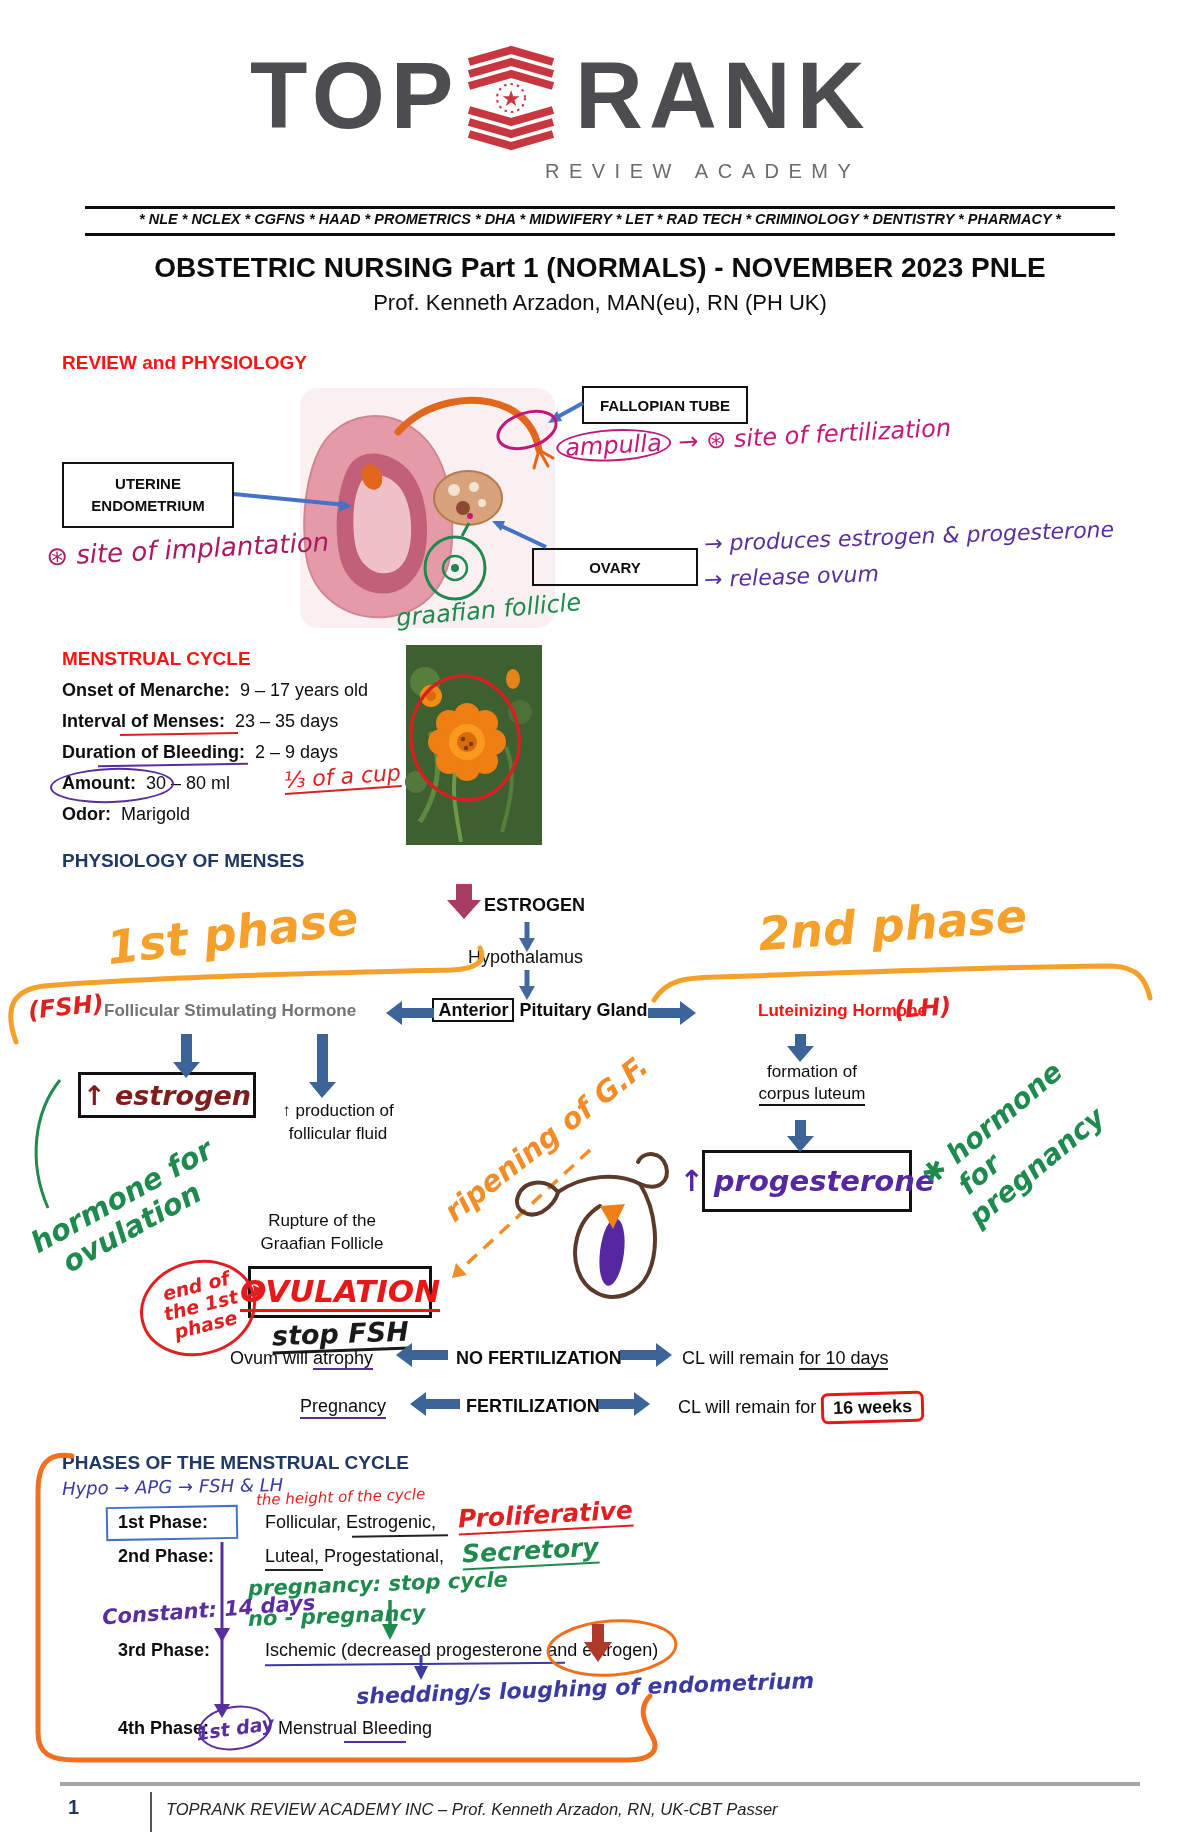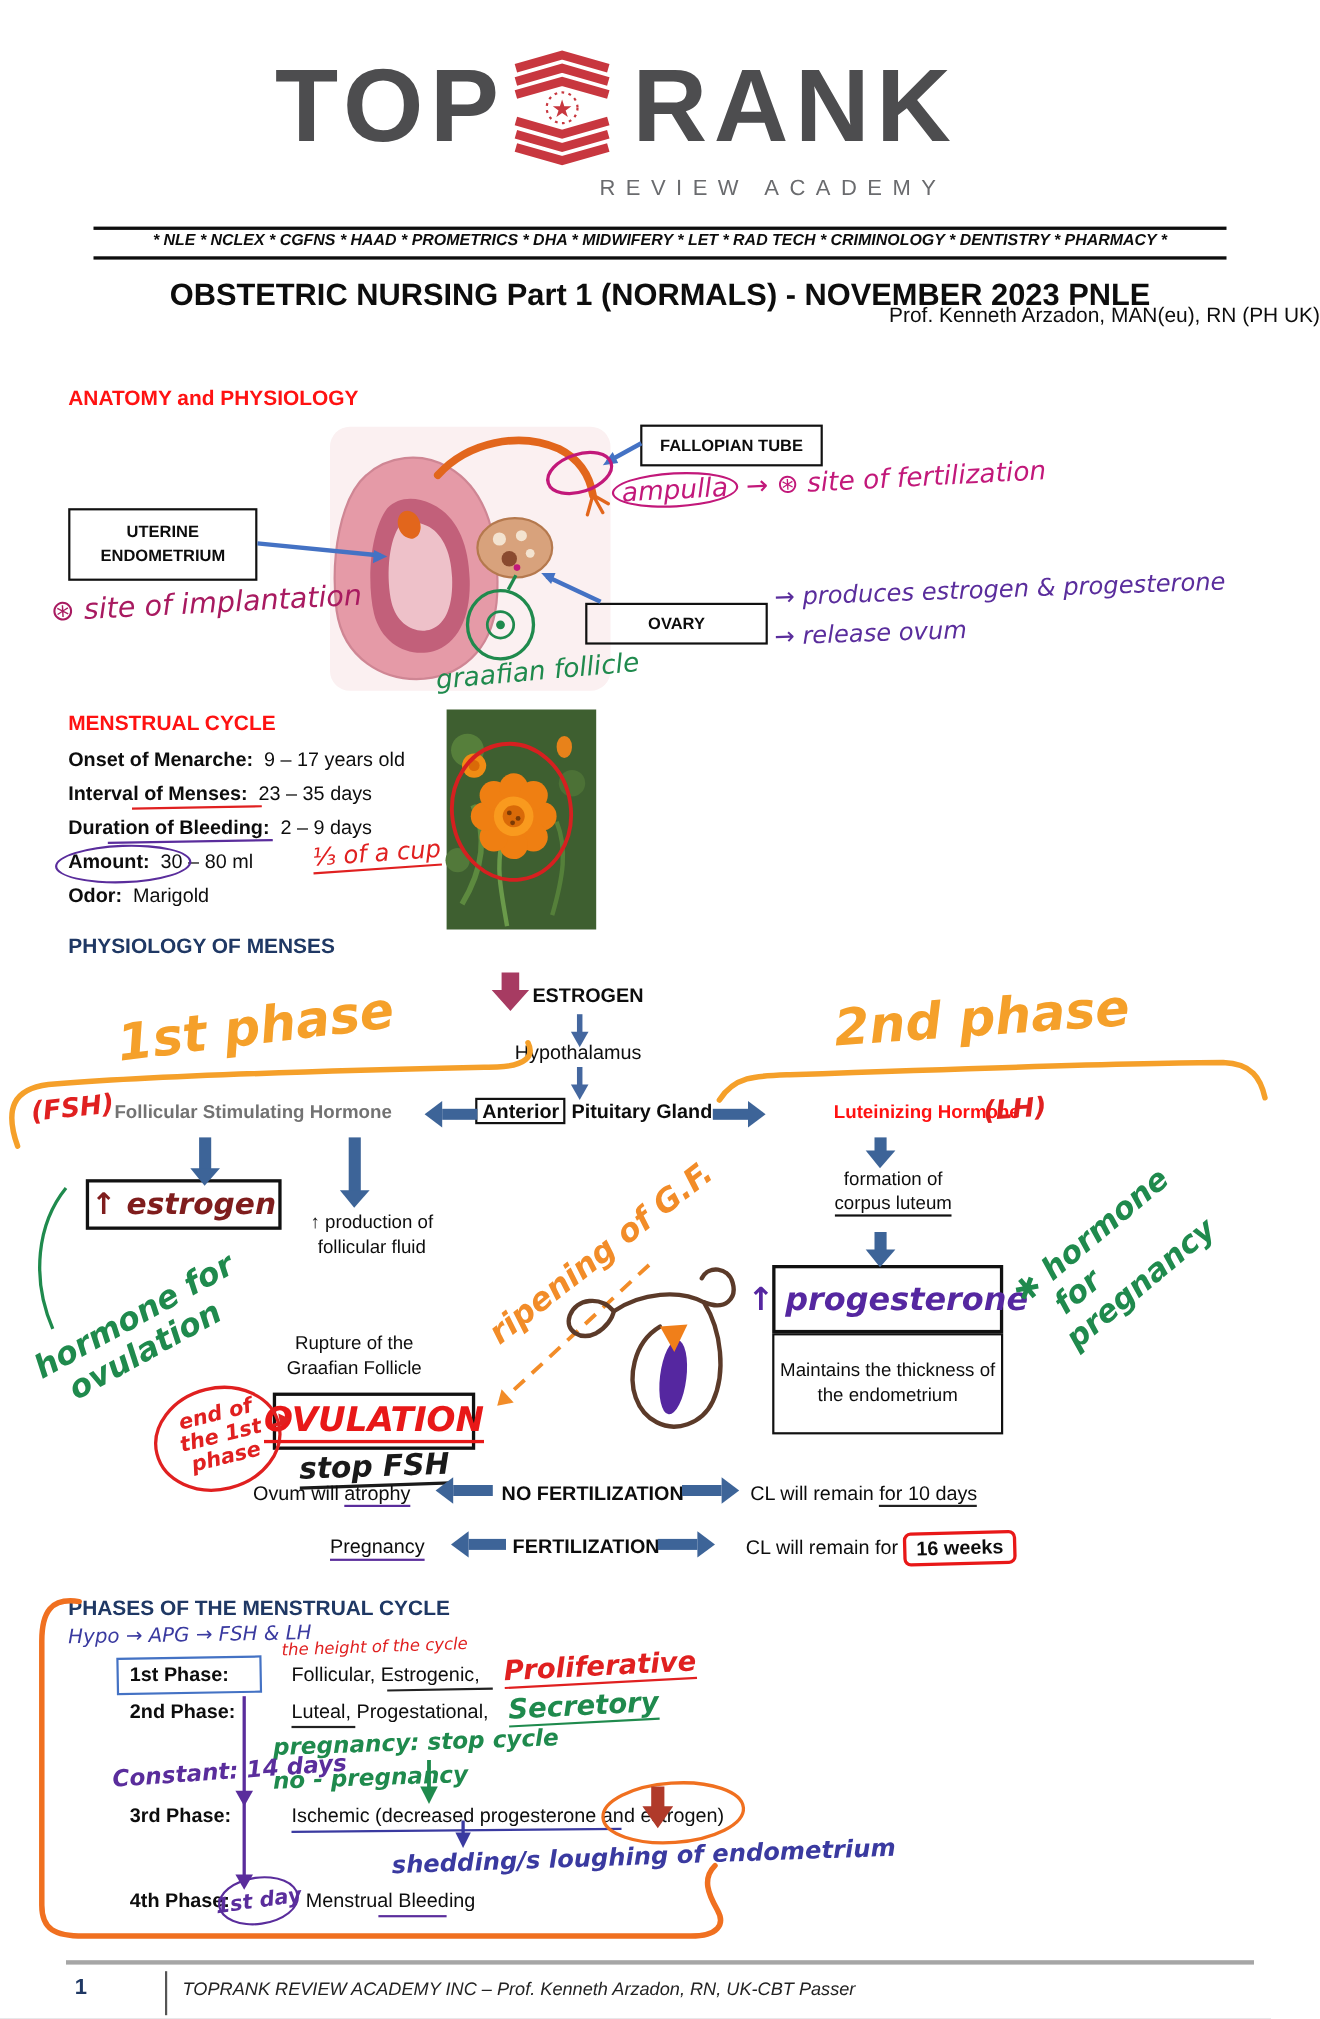--- a/index.html
+++ b/index.html
@@ -81,23 +81,23 @@
     <text x="48" y="64" text-anchor="middle" font-size="22" fill="#c8373f">★</text>
   </svg>
   <div class="abs b" style="left:575px;top:44px;font-size:94px;line-height:1.1;letter-spacing:6px;color:#4d4d4f;font-weight:800">RANK</div>
   <div class="abs" style="left:545px;top:160px;font-size:20px;letter-spacing:9.5px;color:#6a6b6e">REVIEW ACADEMY</div>
 
   <div class="abs rule" style="left:85px;top:206px;width:1030px;height:3px"></div>
   <div class="abs b" style="left:0;top:211px;width:1200px;text-align:center;font-size:14.5px;font-style:italic">* NLE * NCLEX * CGFNS * HAAD * PROMETRICS * DHA * MIDWIFERY * LET * RAD TECH * CRIMINOLOGY * DENTISTRY * PHARMACY *</div>
   <div class="abs rule" style="left:85px;top:233px;width:1030px;height:2.5px"></div>
 
   <div class="abs b" style="left:0;top:252px;width:1200px;text-align:center;font-size:28px">OBSTETRIC NURSING Part 1 (NORMALS) - NOVEMBER 2023 PNLE</div>
-  <div class="abs" style="left:0;top:277px;width:1200px;text-align:right;font-size:19px">Prof. Kenneth Arzadon, MAN(eu), RN (PH UK)</div>
-
-  <div class="abs b" style="left:62px;top:352px;font-size:19px;color:#ff1212">ANATOMY and PHYSIOLOGY</div>
+  <div class="abs" style="left:0;top:290px;width:1200px;text-align:center;font-size:22px">Prof. Kenneth Arzadon, MAN(eu), RN (PH UK)</div>
+
+  <div class="abs b" style="left:62px;top:352px;font-size:19px;color:#ff1212">REVIEW and PHYSIOLOGY</div>
 
   <div class="abs bx ctr" style="left:582px;top:386px;width:166px;height:38px">
     <span class="b" style="font-size:15px">FALLOPIAN TUBE</span>
   </div>
   <div class="abs bx ctr" style="left:62px;top:462px;width:172px;height:66px">
     <div style="font-size:15px;line-height:1.5">
       <div class="b">UTERINE</div>
       <div class="b">ENDOMETRIUM</div>
     </div>
   </div>
@@ -188,23 +188,20 @@
 
   <div class="abs ctr" style="left:740px;top:1062px;width:144px;font-size:17px">
     <span>formation of</span>
   </div>
   <div class="abs ctr" style="left:740px;top:1084px;width:144px;font-size:17px">
     <span style="border-bottom:2px solid #111">corpus luteum</span>
   </div>
 
   <div class="abs bxthick ctr" style="left:702px;top:1150px;width:210px;height:62px">
     <span class="hw b nw" style="font-size:29px;color:#5527a0">↑ progesterone</span>
-  </div>
-  <div class="abs bx ctr" style="left:702px;top:1212px;width:210px;height:92px;border-width:2px">
-    <span style="font-size:17px;line-height:1.35">Maintains the thickness of the endometrium</span>
   </div>
 
   <div class="abs hw b" style="left:916px;top:1168px;font-size:28px;line-height:1.1;color:#1f8a4d;transform:rotate(-40deg);transform-origin:left top">
     <div>✱ hormone</div>
     <div style="margin-left:22px">for</div>
     <div style="margin-left:10px">pregnancy</div>
   </div>
 
   <div class="abs nw" style="left:230px;top:1348px;font-size:18px">
     <span>Ovum will </span><span style="border-bottom:2.5px solid #5a2d9c">atrophy</span>

